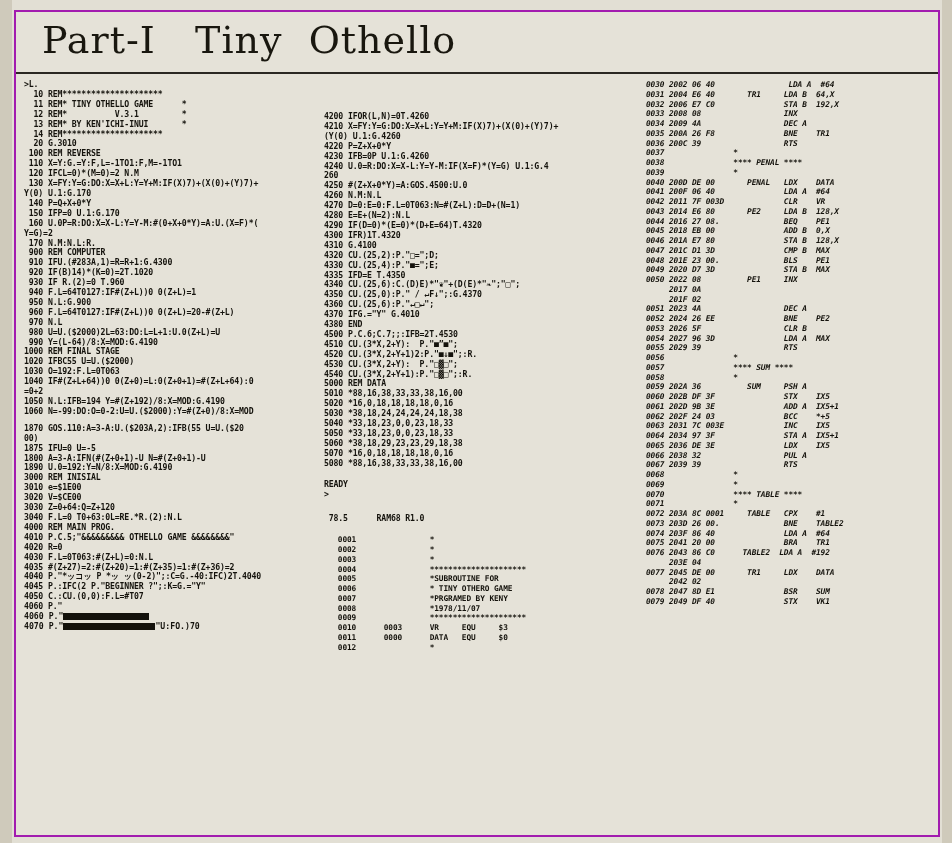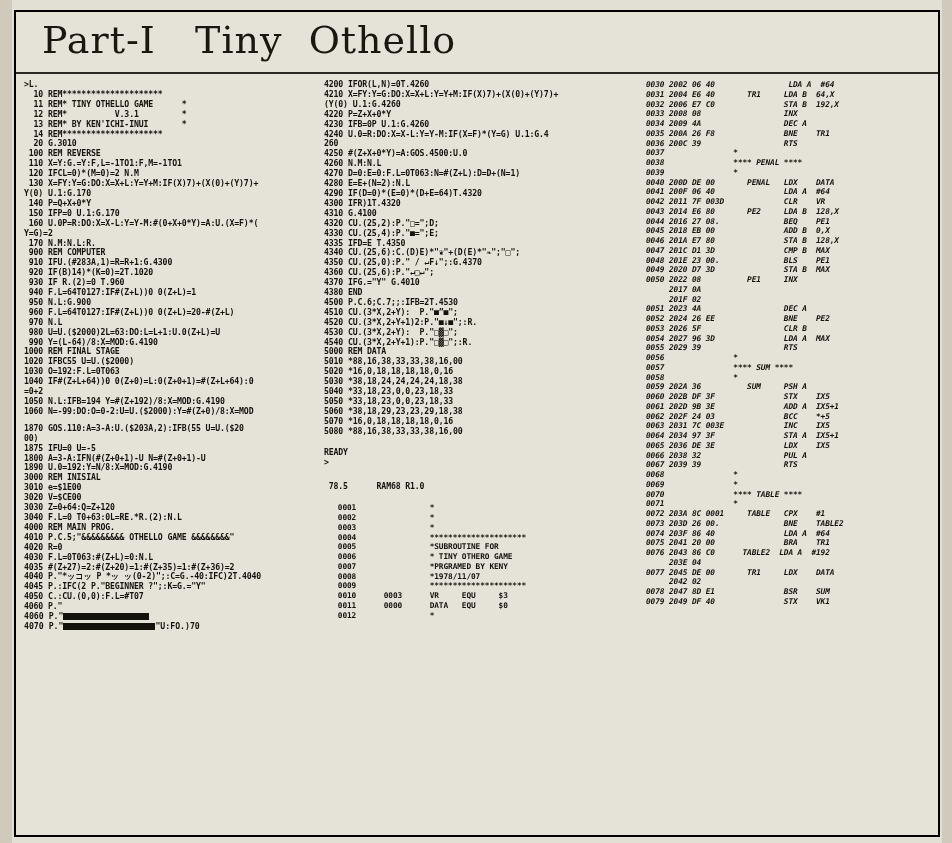--- a/index.html
+++ b/index.html
@@ -19,21 +19,21 @@
     height: 843px;
     background: #e2dfd4;
     box-sizing: border-box;
   }
   .page-frame {
     position: absolute;
     left: 14px;
     top: 10px;
     right: 12px;
     bottom: 6px;
-    border: 2px solid #000000;
+    border: 2px solid #a21caf;
     box-sizing: border-box;
     background: #e5e2d8;
   }
   .title-band {
     position: absolute;
     left: 0;
     top: 0;
     right: 0;
     height: 62px;
     border-bottom: 2px solid #2b2822;
@@ -57,21 +57,21 @@
     bottom: 0;
     display: flex;
     box-sizing: border-box;
   }
   .col {
     box-sizing: border-box;
     padding: 6px 4px 2px 8px;
     overflow: hidden;
   }
   .col-1 { width: 300px; }
-  .col-2 { width: 322px; }
+  .col-2 { width: 322px; margin-top: 32px; }
   .col-3 { width: 300px; font-style: italic; }
   .code {
     font-family: "DejaVu Sans Mono", monospace;
     font-size: 8.2px;
     line-height: 9.9px;
     color: #14120c;
     white-space: pre;
     font-weight: bold;
     letter-spacing: -0.15px;
   }

